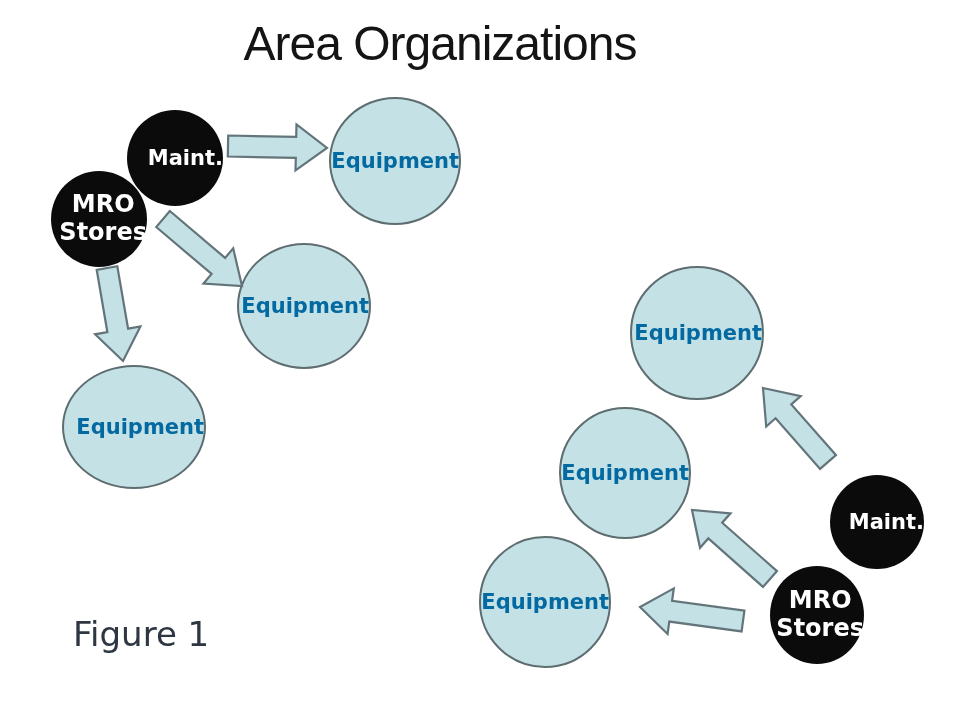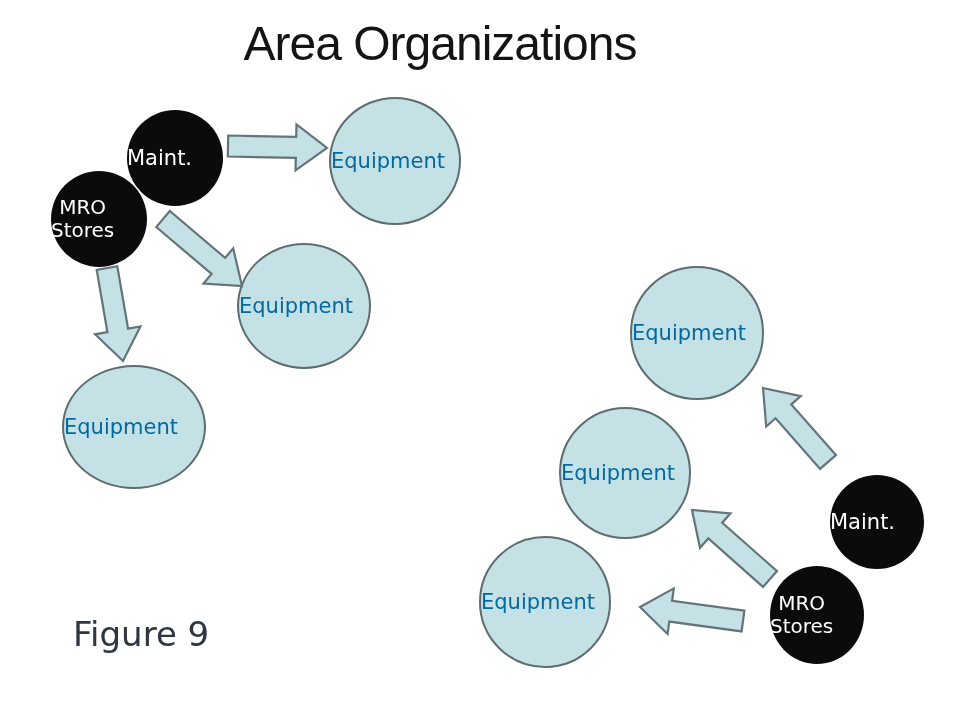--- a/index.html
+++ b/index.html
@@ -18,39 +18,40 @@
     font-size:48px;
     letter-spacing:-1px;
     color:var(--title-color,#141414);
     white-space:nowrap;
   }
   .node{
     position:absolute;
     border-radius:50%;
     display:flex;
     align-items:center;
-    justify-content:flex-start;
+    justify-content:flex-end;
     text-align:center;
     box-sizing:border-box;
+    font-weight:bold;
   }
   .node.blue{
     background:var(--equipment-fill,#c4e1e5);
     border:2px solid var(--equipment-stroke,#5d6d70);
     color:#0369a1;
     font-size:21px;
     z-index:1;
   }
   .node.black{
     background:var(--black-node-fill,#0b0b0b);
     color:var(--black-node-text,#fff);
     z-index:3;
     line-height:1.15;
   }
   .node.black .lbl{font-size:21px;}
-  .node.black .lbl2{font-size:20px;}
+  .node.black .lbl2{font-size:24px;}
   .arrows{
     position:absolute;left:0;top:0;
     width:980px;height:719px;
     z-index:2;
     pointer-events:none;
   }
   .arrows polygon{
     fill:var(--arrow-fill,#c4e1e5);
     stroke:var(--arrow-stroke,#63757a);
     stroke-width:2.2;
@@ -121,15 +122,15 @@
   <div class="node black" id="maint-r">
     <span class="lbl">Maint.</span>
   </div>
   <div class="node black" id="mro-r">
     <span class="lbl2">
       <span>MRO</span><br>
       <span>Stores</span>
     </span>
   </div>
 
-  <div class="figure-label">Figure 9</div>
+  <div class="figure-label">Figure 1</div>
 
 </div>
 
 </body></html>

